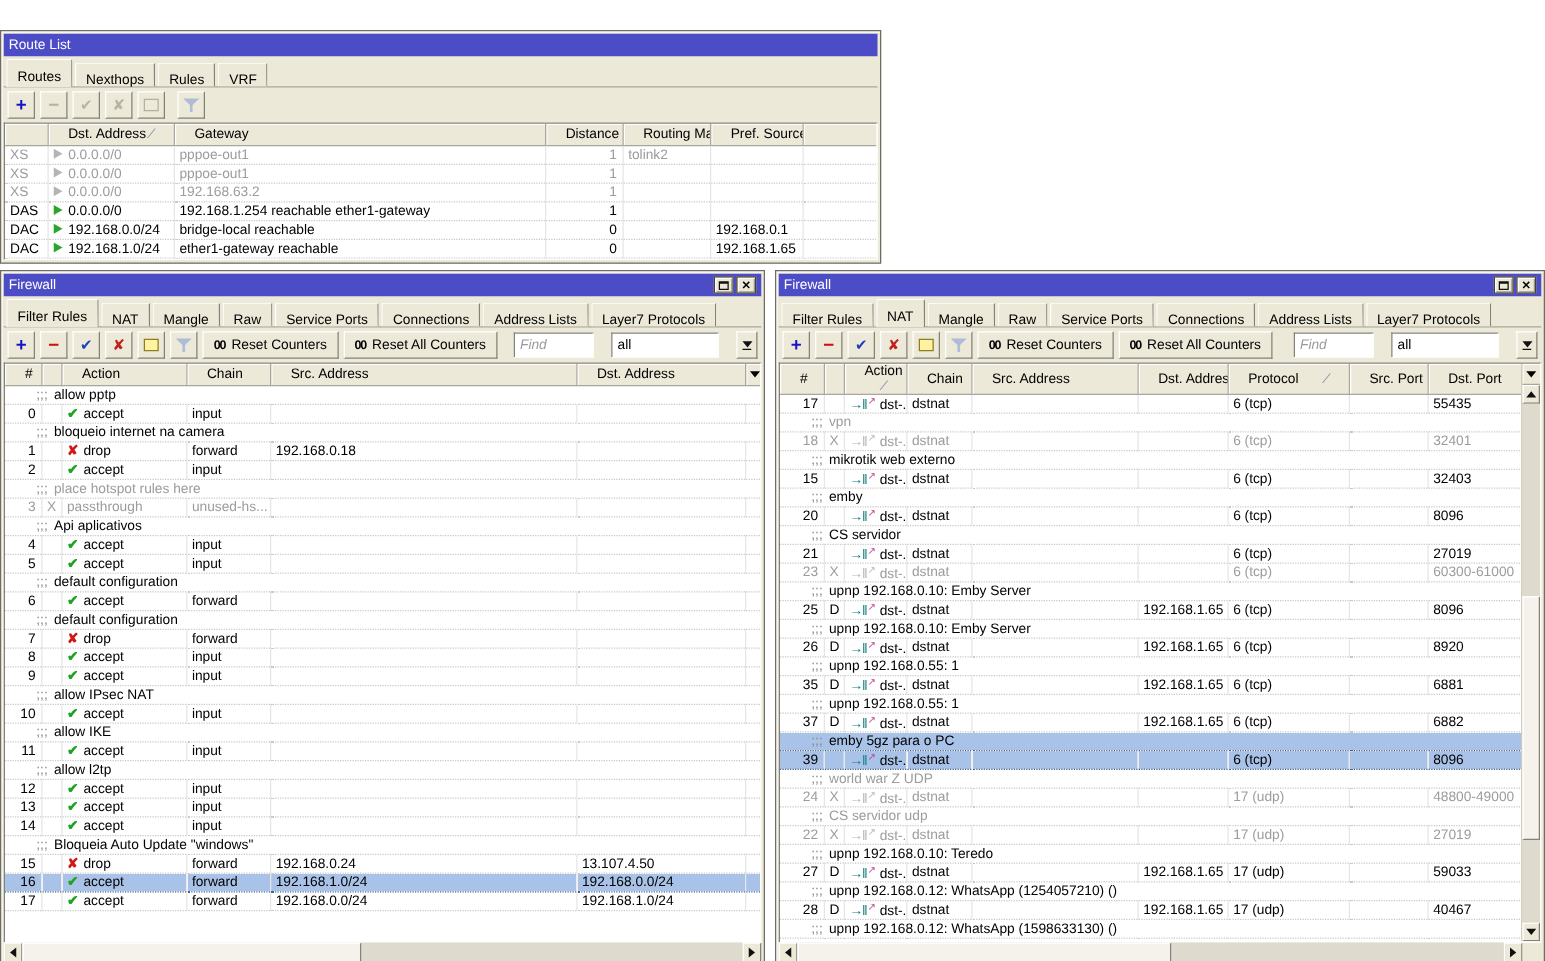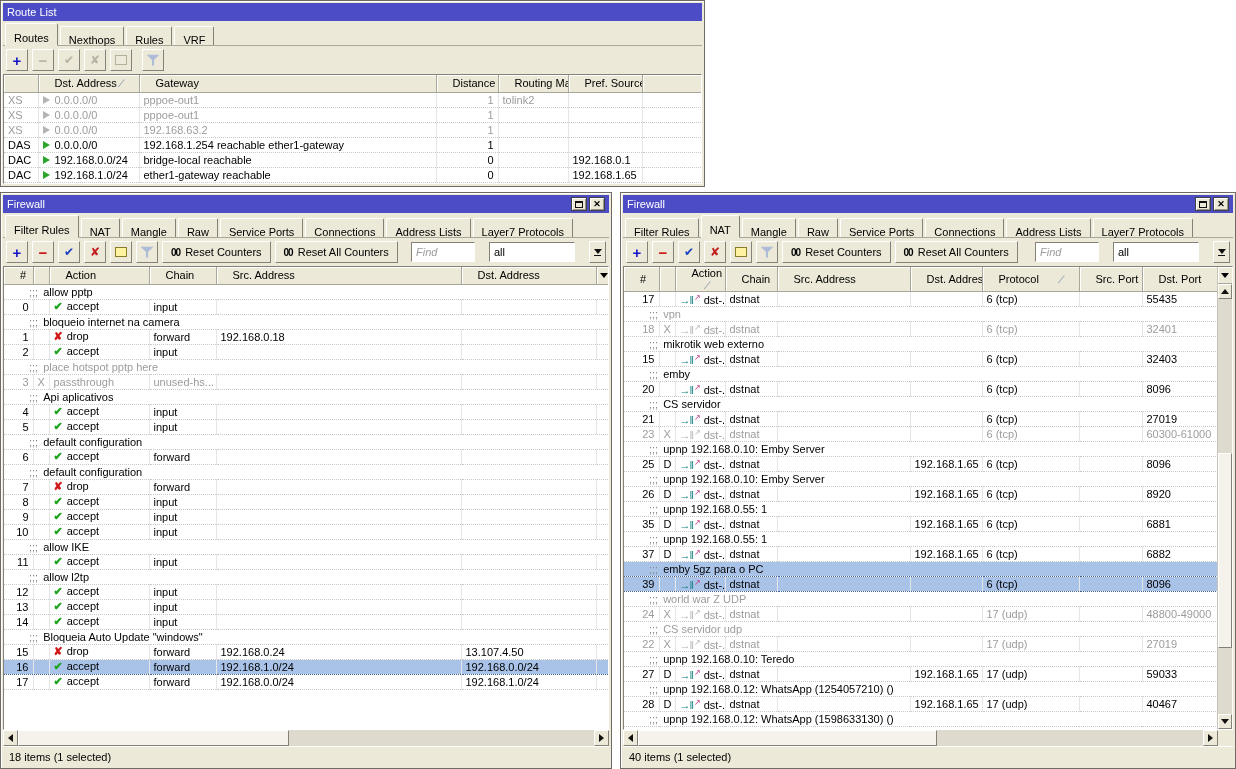--- a/index.html
+++ b/index.html
@@ -1,19 +1,19 @@
 <!DOCTYPE html>
 <html><head>
 <meta charset="utf-8">
 <style>
   * { box-sizing: border-box; margin:0; padding:0; }
   body { background:#fff; font-family:"Liberation Sans", sans-serif; font-size:11px; color:#000; }
   #screen { position:relative; width:1236px; height:769px; background:#fff; overflow:hidden; }
 
-  .window { position:absolute; background:#ECE9D8; border:1px solid #6e6b64; box-shadow: inset 1px 1px 0 #fff; padding:2px; }
+  .window { position:absolute; background:#ECE9D8; border:1px solid #6e6b64; box-shadow: inset 1px 1px 0 #fff; padding:2px;margin-top:24px; }
   .titlebar { height:18px; background:#4B4CC6; color:#fff; display:flex; align-items:center; padding:0 4px; }
   .title-text { flex:1; white-space:nowrap; overflow:hidden; }
   .win-btns { display:flex; gap:2px; }
   .tb-btn { width:16px; height:14px; background:#ECE9D8; border:1px solid #404040;
             box-shadow: inset 1px 1px 0 #fff, inset -1px -1px 0 #9a9789;
             display:flex; align-items:center; justify-content:center; color:#000; }
   .glyph-max { width:8px; height:7px; border:1px solid #111; border-top-width:2px; }
   .glyph-close { font-size:9px; font-weight:bold; line-height:1; }
 
   .win-body { display:flex; flex-direction:column; height:calc(100% - 18px); }
@@ -332,21 +332,21 @@
               <tr class="rrow">
                 <td class="num">2</td>
                 <td></td>
                 <td><span class="i-accept">✔</span><span>accept</span></td>
                 <td>input</td>
                 <td></td>
                 <td></td>
                 <td></td>
               </tr>
               <tr class="comment disabled">
-                <td colspan="7"><span class="semi">;;;</span><span>place hotspot pptp here</span></td>
+                <td colspan="7"><span class="semi">;;;</span><span>place hotspot rules here</span></td>
               </tr>
               <tr class="rrow disabled">
                 <td class="num">3</td>
                 <td>X</td>
                 <td><span>passthrough</span></td>
                 <td>unused-hs...</td>
                 <td></td>
                 <td></td>
                 <td></td>
               </tr>
@@ -405,20 +405,23 @@
                 <td></td>
               </tr>
               <tr class="rrow">
                 <td class="num">9</td>
                 <td></td>
                 <td><span class="i-accept">✔</span><span>accept</span></td>
                 <td>input</td>
                 <td></td>
                 <td></td>
                 <td></td>
+              </tr>
+              <tr class="comment">
+                <td colspan="7"><span class="semi">;;;</span><span>allow IPsec NAT</span></td>
               </tr>
               <tr class="rrow">
                 <td class="num">10</td>
                 <td></td>
                 <td><span class="i-accept">✔</span><span>accept</span></td>
                 <td>input</td>
                 <td></td>
                 <td></td>
                 <td></td>
               </tr>

